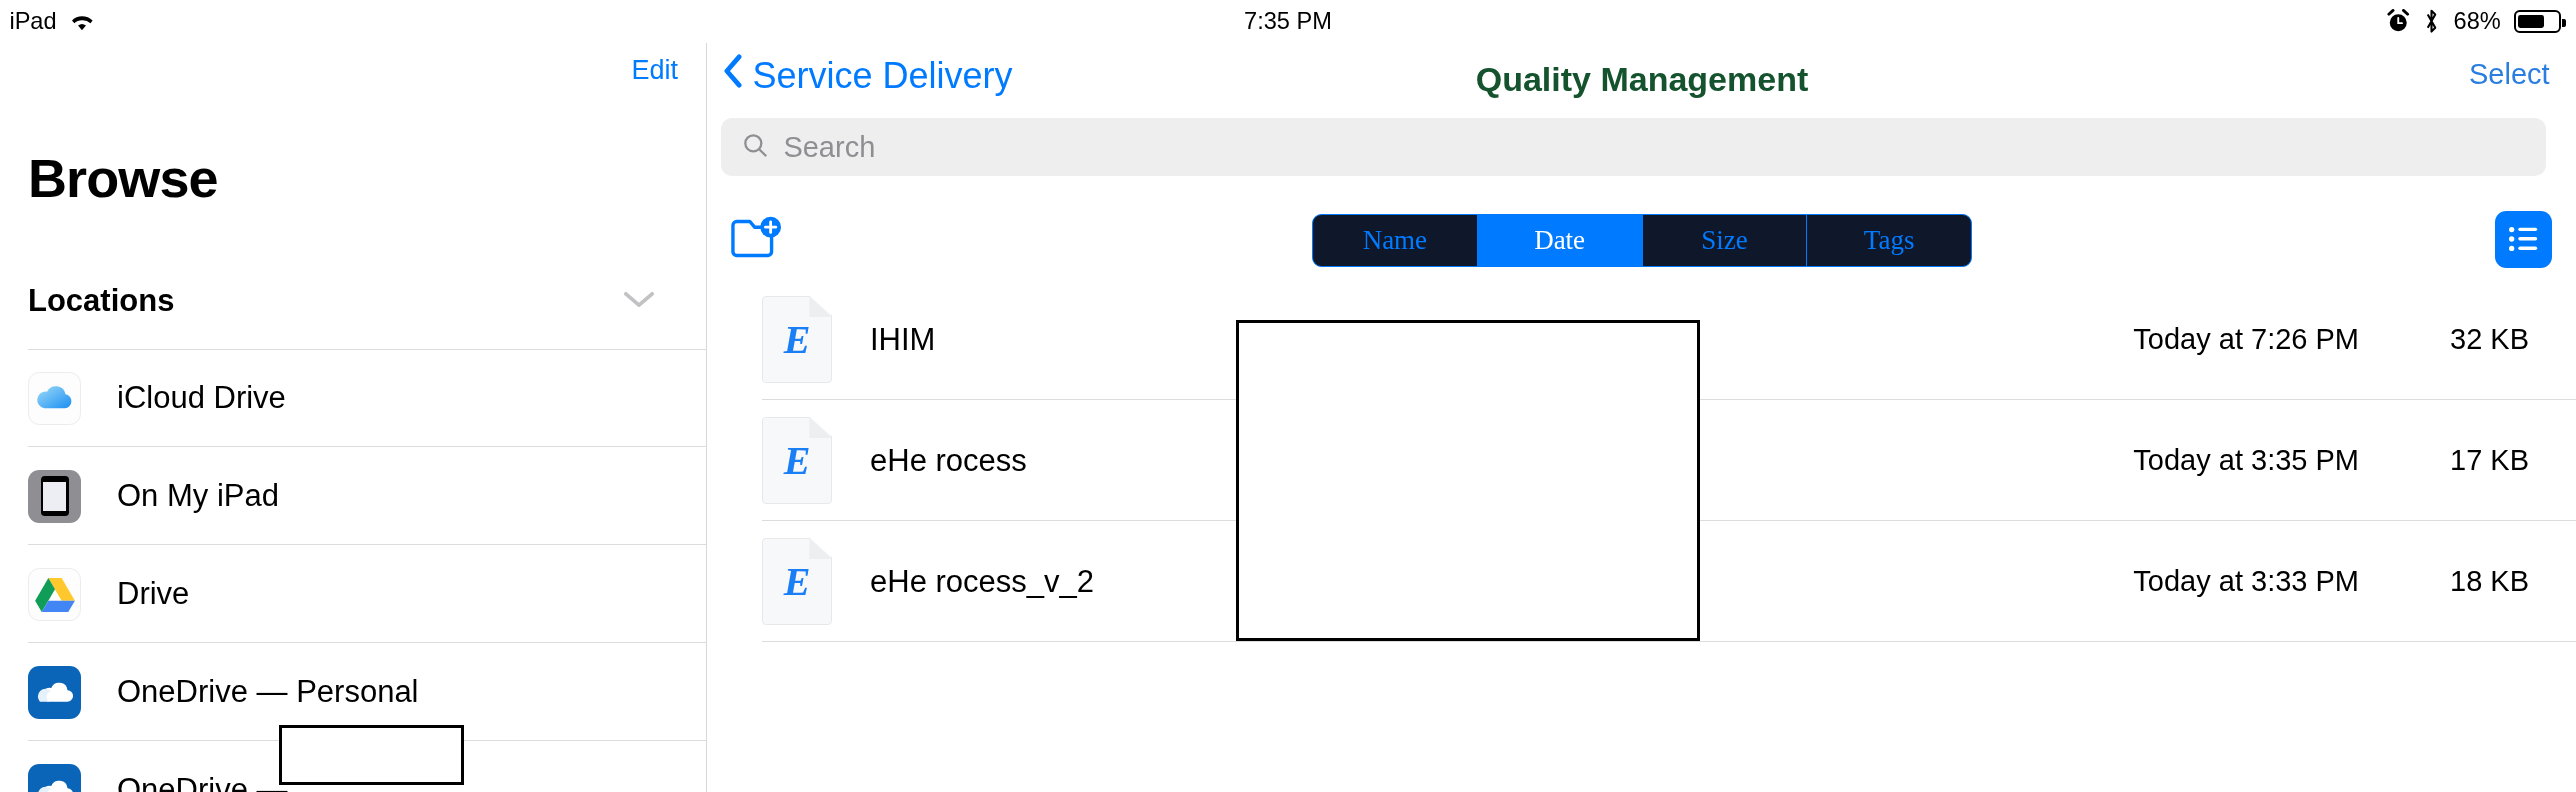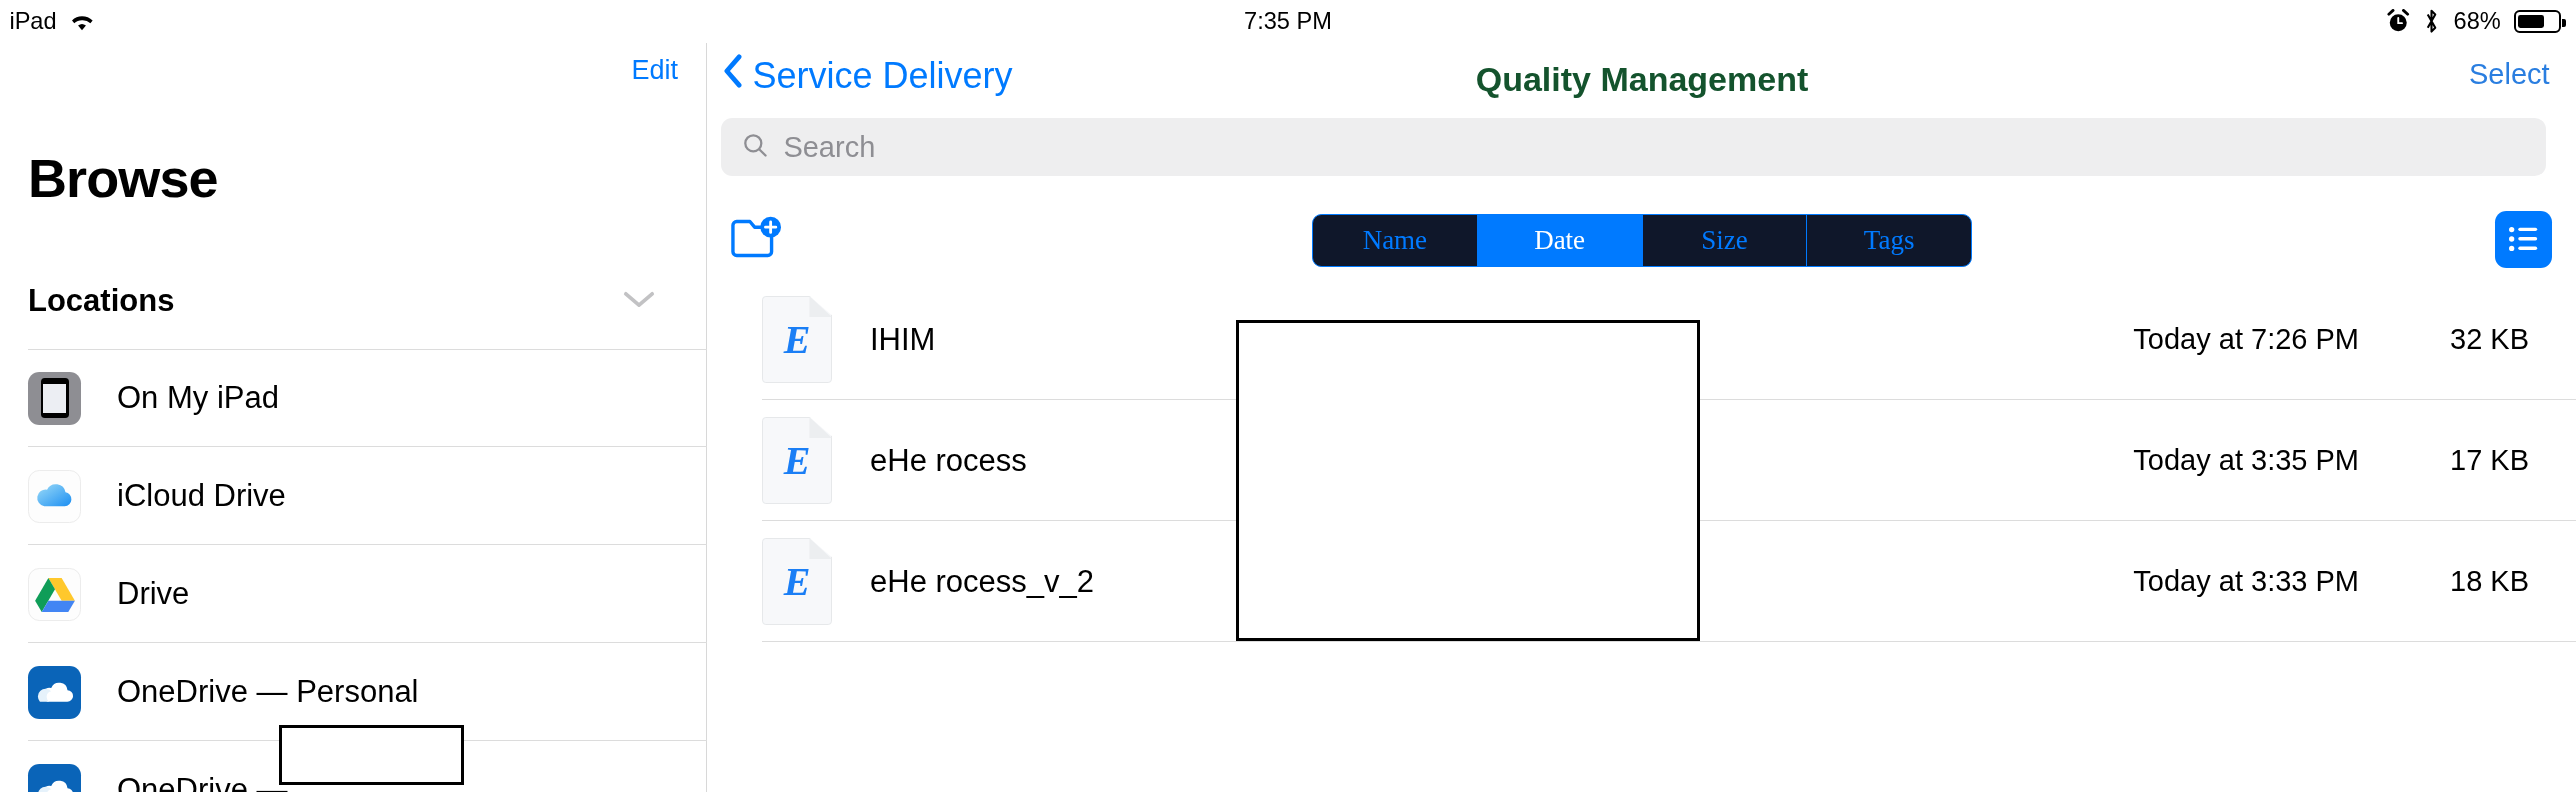--- a/index.html
+++ b/index.html
@@ -203,44 +203,44 @@
     <span class="chevron-down">
       <svg width="32" height="19" viewBox="0 0 34 20">
           <path d="M3 4 L17 16 L31 4" stroke="#c2c2c4" stroke-width="4" fill="none" stroke-linecap="round" stroke-linejoin="round"></path>
         </svg>
     </span>
   </div>
 
   <div class="loc-list">
 
     <div class="loc-row">
-      <span class="loc-icon icon-ipad">
-        <span class="icon-ipad-inner">
-            <span class="icon-ipad-screen"></span>
-          </span>
-      </span>
-      <span class="loc-text">On My iPad</span>
-    </div>
-
-    <div class="loc-row">
       <span class="loc-icon icon-box icon-icloud">
         <svg width="41" height="28" viewBox="0 0 44 30">
           <defs>
               <linearGradient id="icg" x1="0" y1="0" x2="1" y2="1">
             <stop offset="0%" stop-color="#9ddcf8"></stop>
                 <stop offset="100%" stop-color="#1b8ef2"></stop>
           </linearGradient>
             </defs>
           <path d="M11 26h22a7.5 7.5 0 0 0 .8-14.9A10.5 10.5 0 0 0 14 8.2 8 8 0 0 0 11 26z" fill="url(#icg)"></path>
         </svg>
       </span>
       <span class="loc-text">iCloud Drive</span>
     </div>
 
     <div class="loc-row">
+      <span class="loc-icon icon-ipad">
+        <span class="icon-ipad-inner">
+            <span class="icon-ipad-screen"></span>
+          </span>
+      </span>
+      <span class="loc-text">On My iPad</span>
+    </div>
+
+    <div class="loc-row">
       <span class="loc-icon icon-box icon-gdrive">
         <svg width="40" height="36" viewBox="0 0 42 38">
           <path d="M14 2 L28 2 L42 26 L28 26 Z" fill="#ffc82c"></path>
           <path d="M14 2 L0 26 L7 38 L21 14 Z" fill="#0f9d58"></path>
           <path d="M7 38 L35 38 L42 26 L14 26 Z" fill="#4285f4"></path>
         </svg>
       </span>
       <span class="loc-text">Drive</span>
     </div>
 

